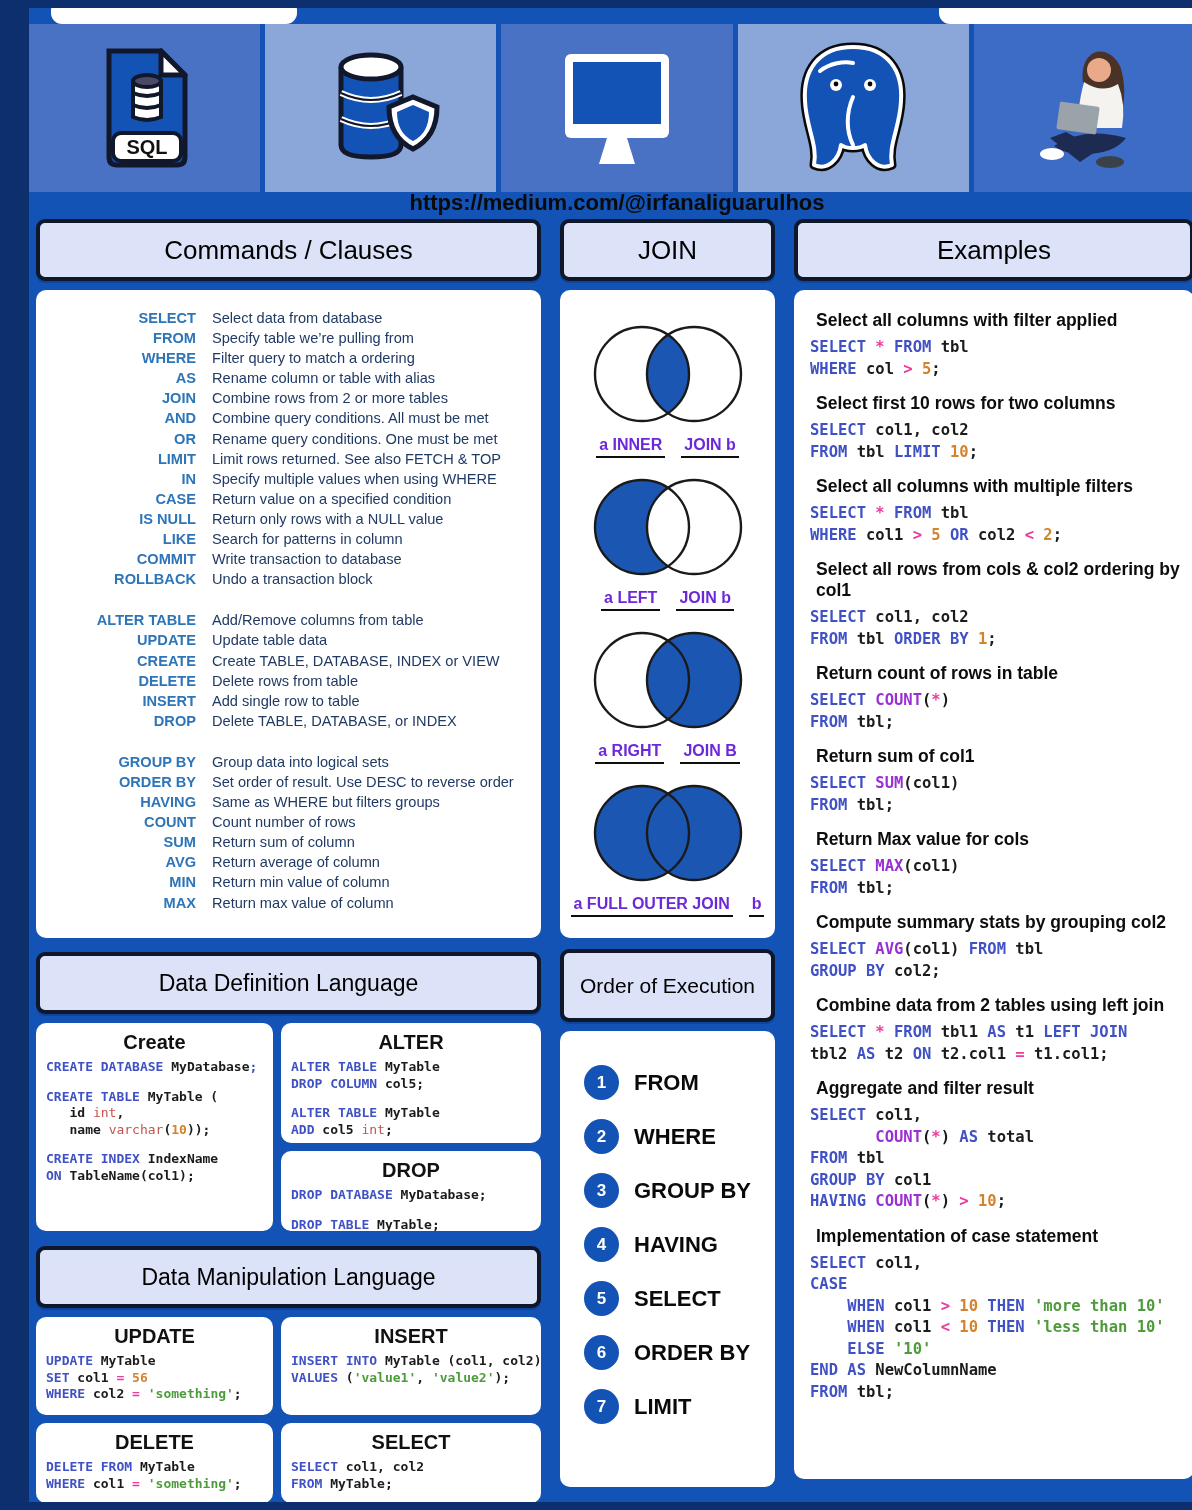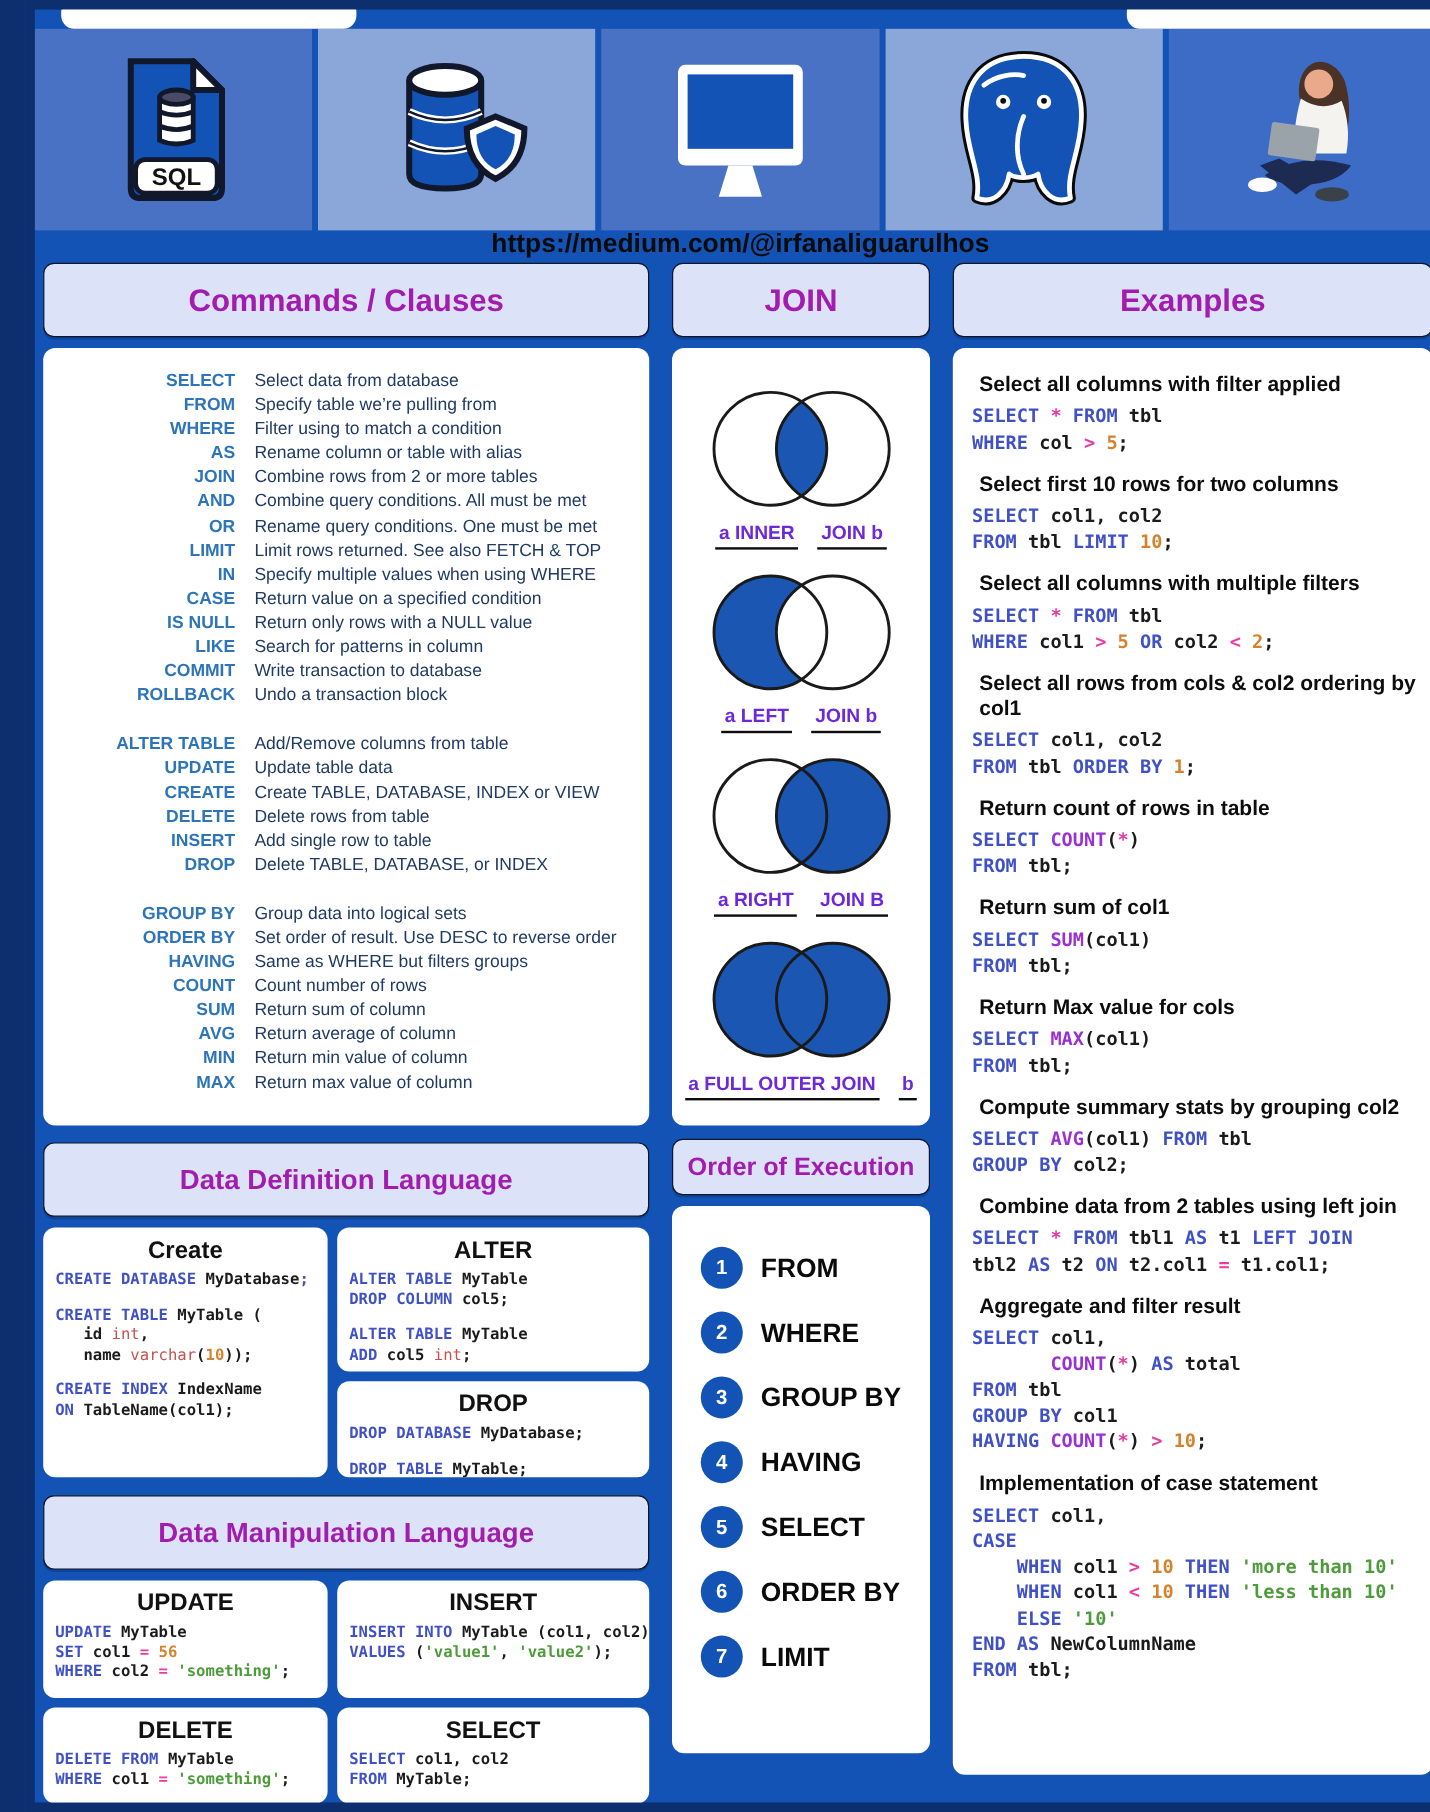--- a/index.html
+++ b/index.html
@@ -21,28 +21,28 @@
   .tile-m { background:#4a72c4; }
   .tile-l { background:#8ba6d8; }
   .tile-p { background:#3d6cc6; }
   .top-url, .bottom-url {
     text-align:center; font-weight:bold; font-size:22px; color:#0a0a0a; height:22px; line-height:22px;
   }
   
   .content { display:grid; grid-template-columns:505px 215px 400px; gap:19px; padding:5px 7px 0 7px; align-items:start; }
   .col { display:flex; flex-direction:column; }
   .hdr {
-    background:#dce3f9; border:1px solid #0f172a; border-radius:9px;
+    background:#dce3f9; border:4px solid #0f172a; border-radius:9px;
     display:flex; align-items:center; justify-content:center;
-    font-weight:bold; color:#a21caf; height:62px; margin-bottom:9px;
+    font-weight:normal; color:#000000; height:62px; margin-bottom:9px;
     box-shadow:0 2px 0 rgba(10,40,100,.35);
   }
   .hdr-lg { font-size:26px; }
   .hdr-md { font-size:23px; }
-  .hdr-sm { font-size:21px; height:47px; }
+  .hdr-sm { font-size:21px; height:73px; }
   .card { background:#ffffff; border-radius:10px; }
   
   .commands-card { padding:18px 12px 12px 12px; height:648px; }
   .cmd-group { display:grid; grid-template-columns:148px 1fr; column-gap:16px; row-gap:0; margin-bottom:21px; }
   .cmd-term { text-align:right; font-weight:bold; color:#2d75b8; font-size:14.6px; line-height:20.1px; }
   .cmd-desc { color:#203a64; font-size:14.6px; line-height:20.1px; }
   
   .ddl-grid { display:grid; grid-template-columns:237px 1fr; gap:8px; margin-bottom:10px; }
   .box-create { grid-row:1 / 3; height:208px; }
   .box-alter { height:120px; }
@@ -160,21 +160,21 @@
 
     <div class="col">
       <div class="hdr hdr-lg">Commands / Clauses</div>
       <div class="card commands-card" id="commands-body">
           <div class="cmd-group">
             <div class="cmd-term">SELECT</div>
             <div class="cmd-desc">Select data from database</div>
             <div class="cmd-term">FROM</div>
             <div class="cmd-desc">Specify table we’re pulling from</div>
             <div class="cmd-term">WHERE</div>
-            <div class="cmd-desc">Filter using to match a condition</div>
+            <div class="cmd-desc">Filter query to match a ordering</div>
             <div class="cmd-term">AS</div>
             <div class="cmd-desc">Rename column or table with alias</div>
             <div class="cmd-term">JOIN</div>
             <div class="cmd-desc">Combine rows from 2 or more tables</div>
             <div class="cmd-term">AND</div>
             <div class="cmd-desc">Combine query conditions. All must be met</div>
             <div class="cmd-term">OR</div>
             <div class="cmd-desc">Rename query conditions. One must be met</div>
             <div class="cmd-term">LIMIT</div>
             <div class="cmd-desc">Limit rows returned. See also FETCH &amp; TOP</div>

